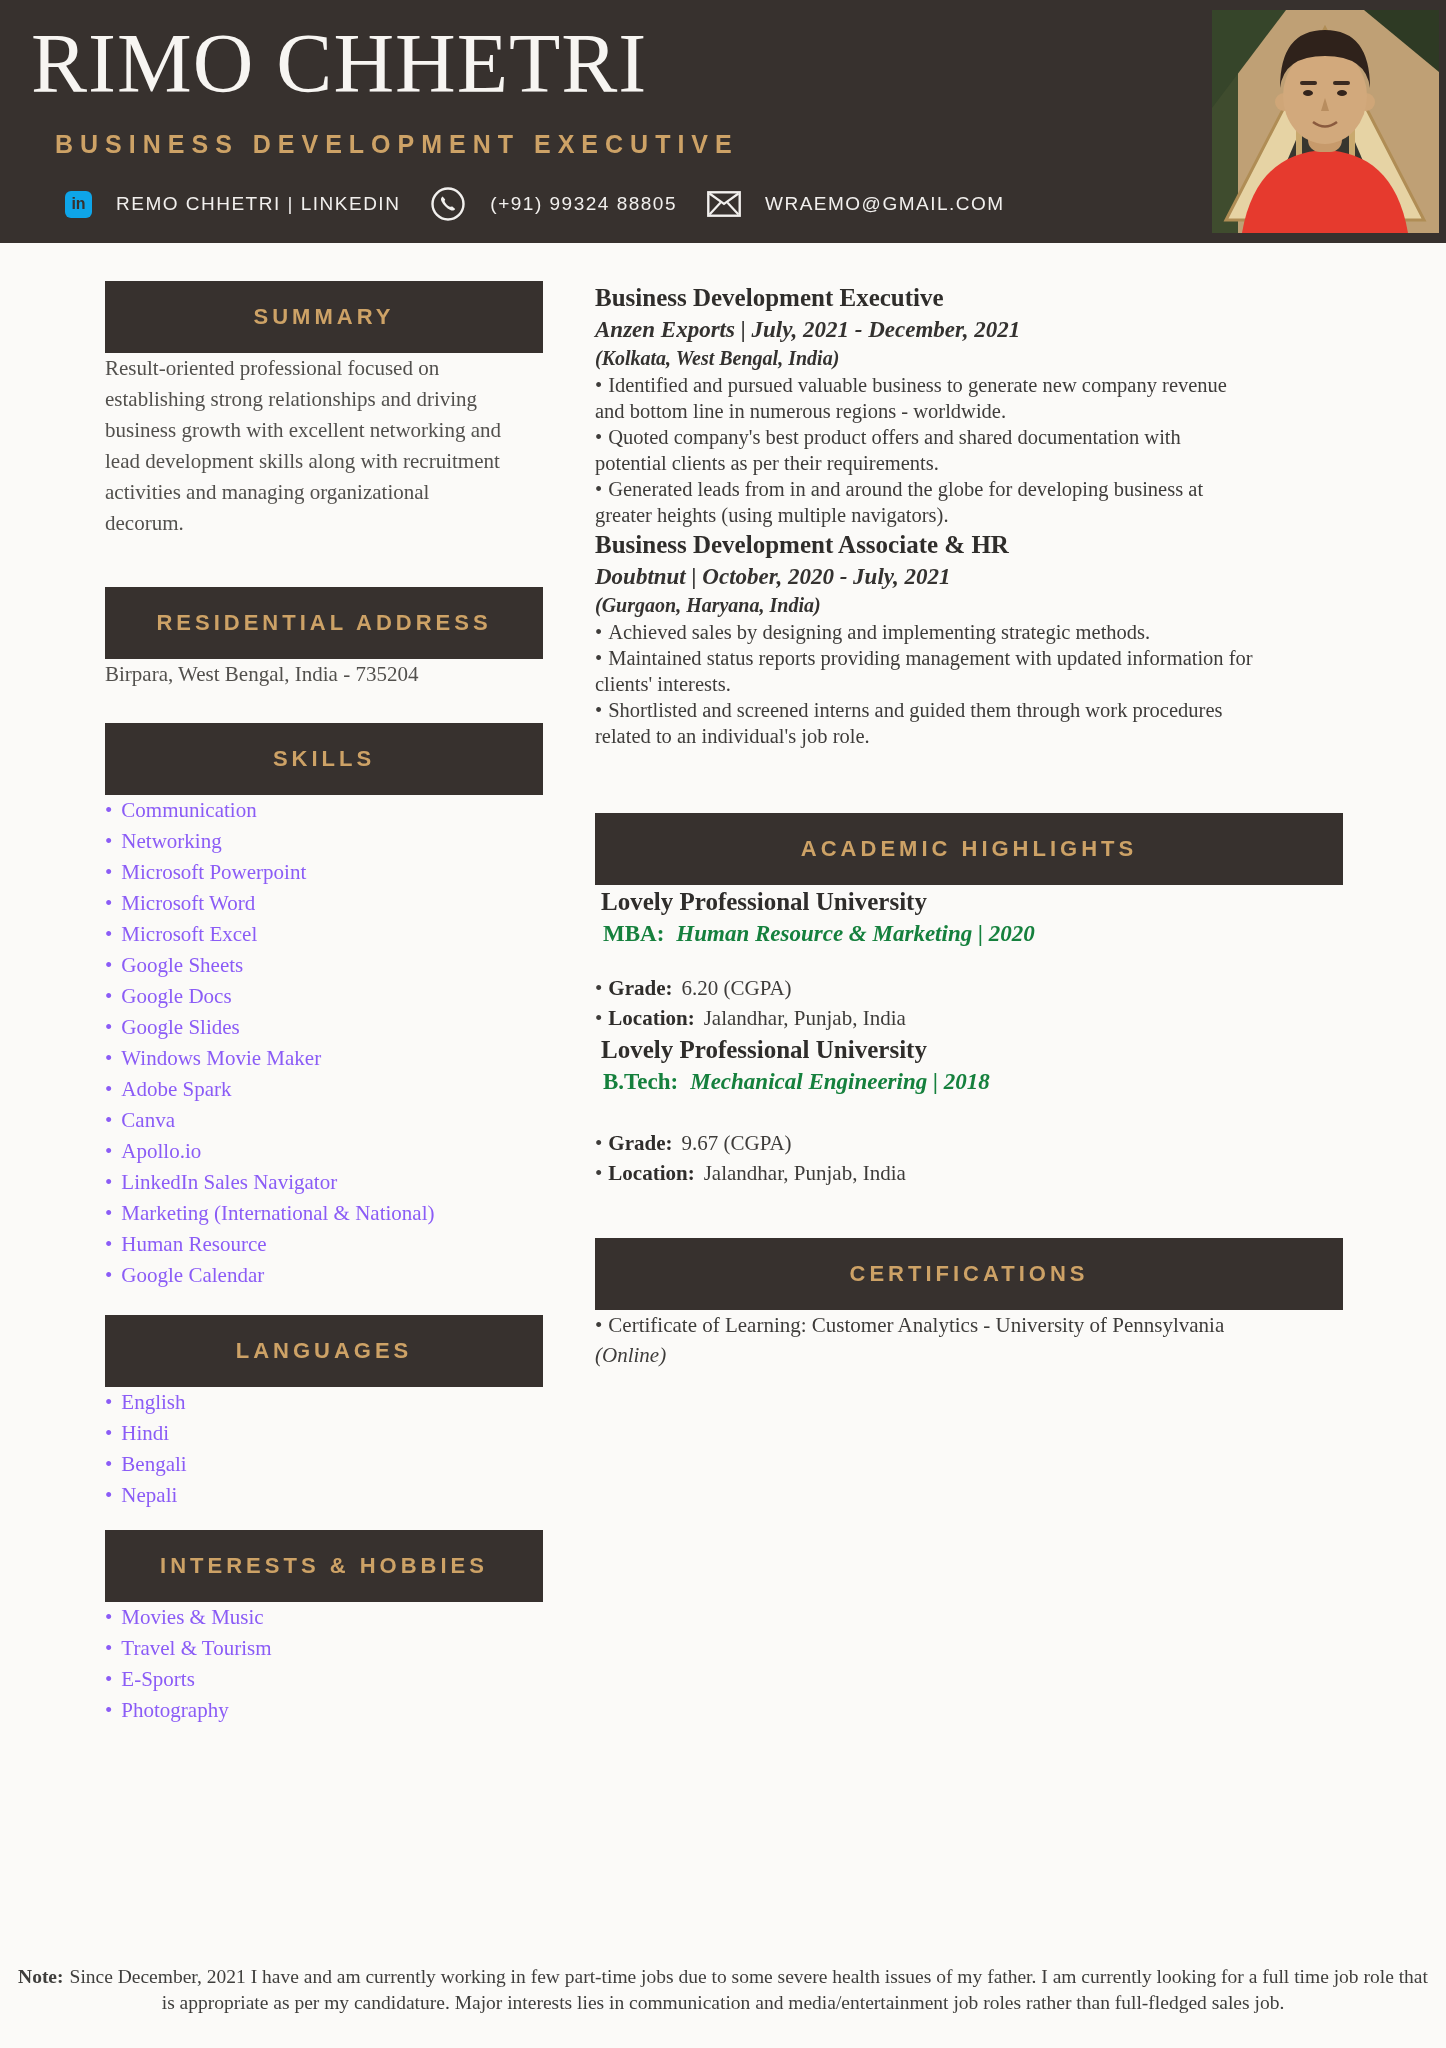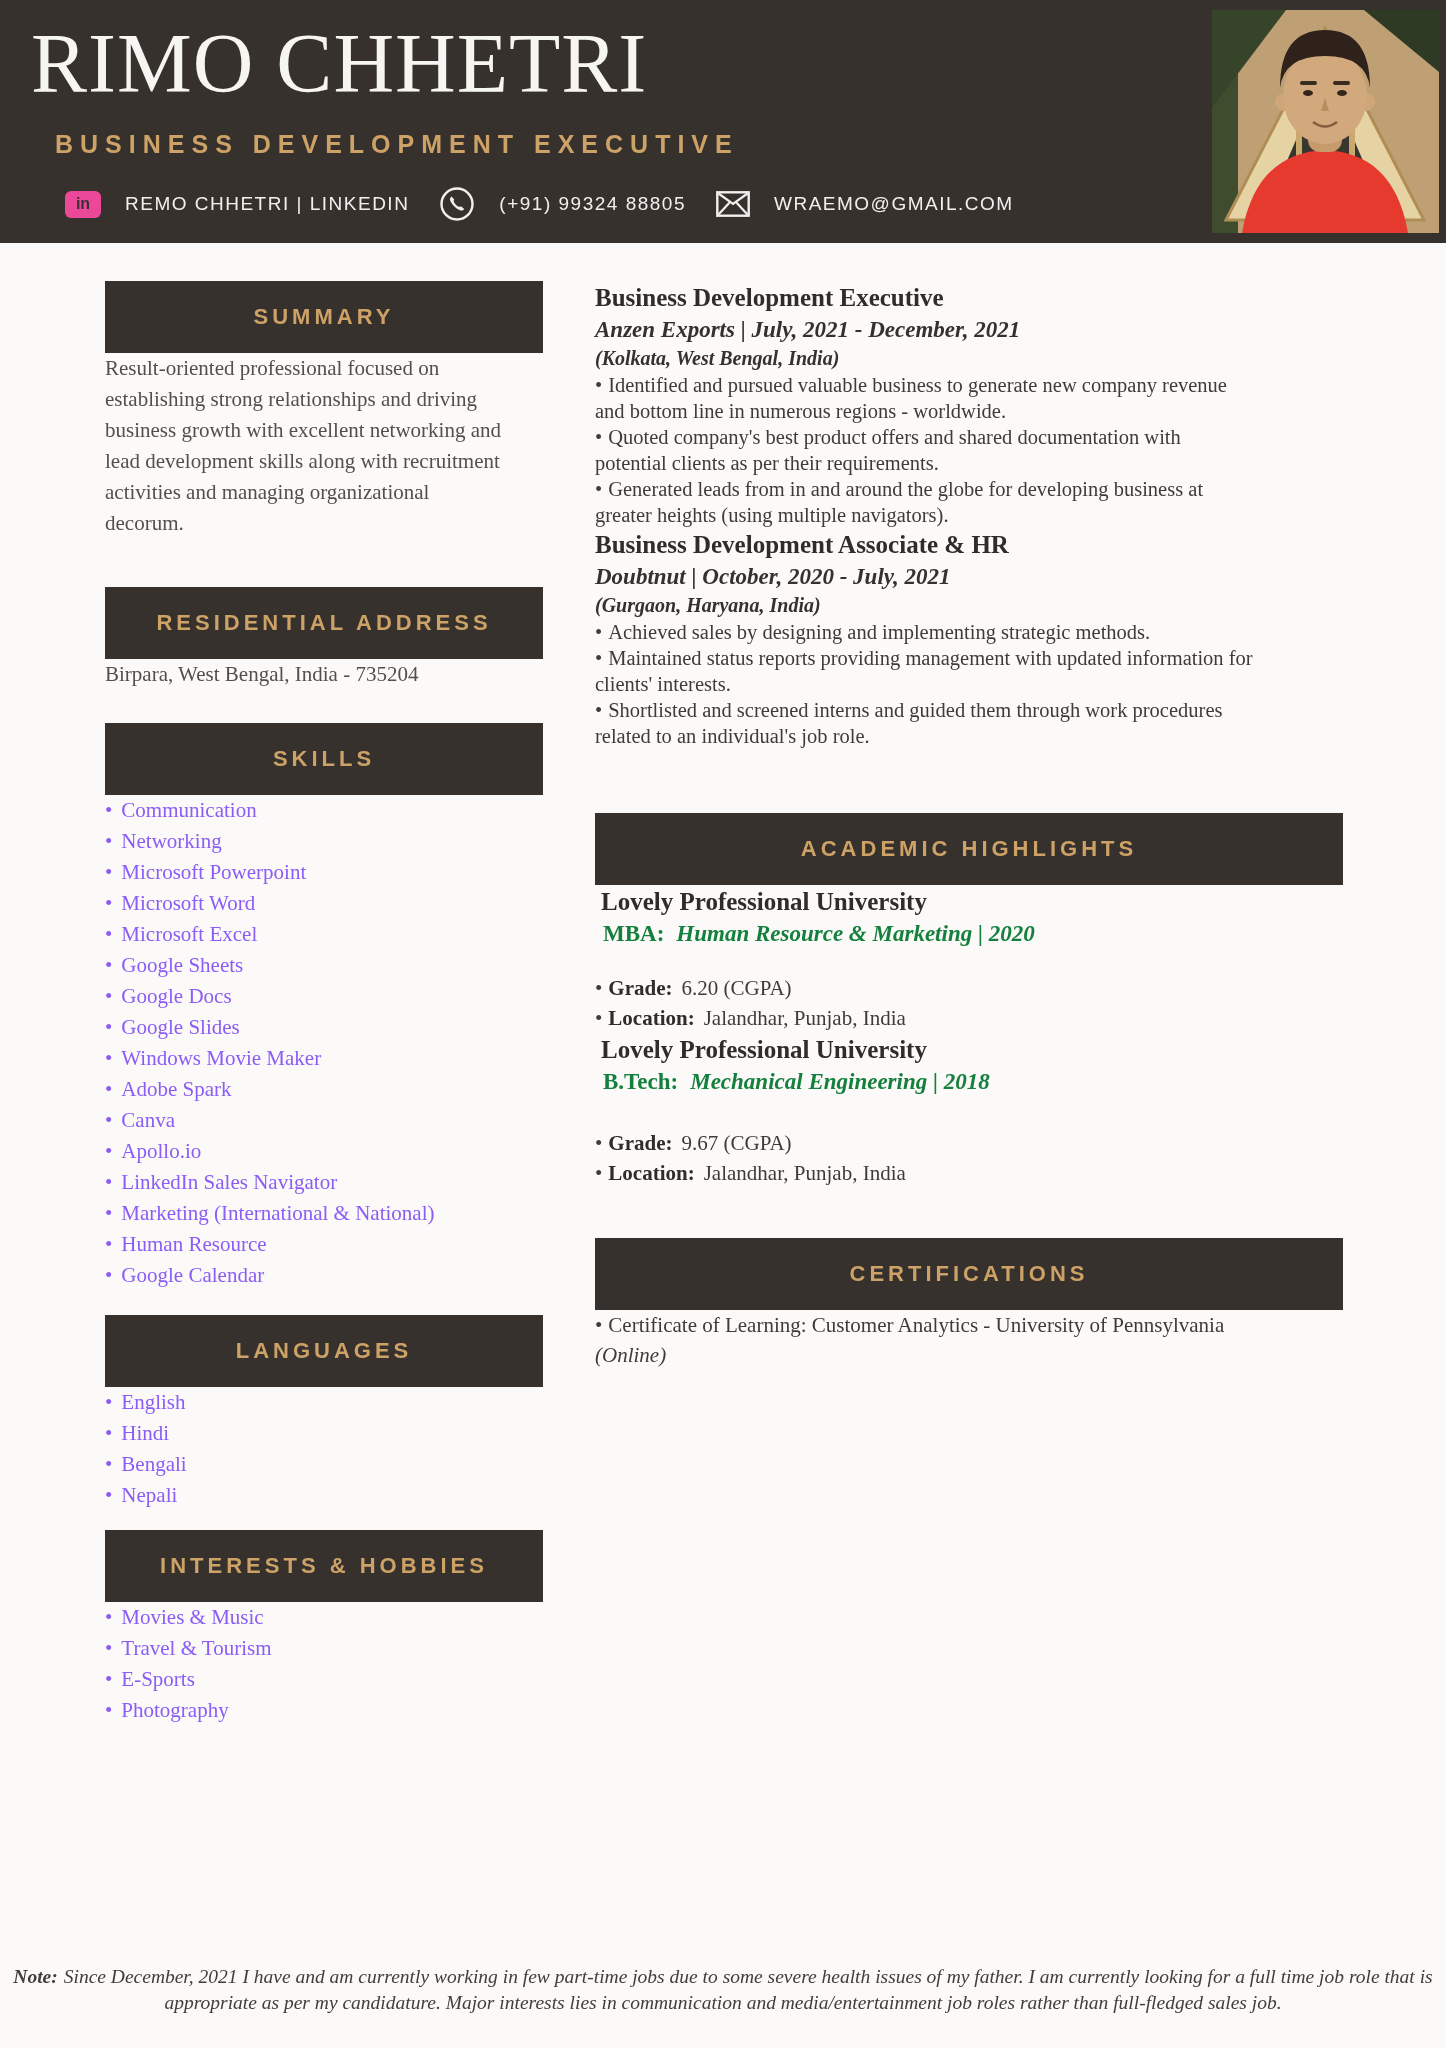--- a/index.html
+++ b/index.html
@@ -19,21 +19,21 @@
     position:absolute;left:55px;top:130px;
     font-family:"Liberation Sans",sans-serif;font-weight:bold;
     font-size:25px;letter-spacing:7px;color:#cda266;white-space:nowrap;
   }
   .contact{
     position:absolute;left:65px;top:186px;display:flex;align-items:center;
     font-family:"Liberation Sans",sans-serif;color:#f2f0ee;
     font-size:19px;letter-spacing:1.5px;white-space:nowrap;
   }
   .contact .li-badge{
-    width:36px;height:27px;background:#ec4899;border-radius:6px;
+    width:27px;height:27px;background:#0ea5e9;border-radius:6px;
     display:flex;align-items:center;justify-content:center;
     color:#37312e;font-weight:bold;font-size:16px;letter-spacing:0;
     font-family:"Liberation Sans",sans-serif;
   }
   .contact .gap-s{margin-left:24px;}
   .contact .gap-m{margin-left:30px;}
   .contact .icon{display:flex;align-items:center;}
   .photo{
     position:absolute;left:1212px;top:10px;width:227px;height:223px;overflow:hidden;
   }
@@ -91,21 +91,21 @@
   .s1-grades{margin-top:24px;}
   .s2-name{margin-top:31px;}
   .s2-degree{margin-top:35px;}
   .s2-grades{margin-top:31px;}
   .bar-certifications{margin-top:50px;}
   .cbullet{margin-top:32px;font-size:21px;line-height:30px;color:#3e3c3a;width:680px;}
   .cbullet .dot{margin-right:6px;}
   
   .footer-note{
     position:absolute;left:13px;top:1964px;width:1420px;text-align:center;
-    font-size:19.5px;line-height:26px;font-style:italic;color:#3f3e3c;
+    font-size:19.5px;line-height:26px;color:#3f3e3c;
   }
   .footer-note b{margin-right:6px;}
 </style>
 </head>
 <body>
 
 <div id="page">
 
   <div class="header">
     <div class="name">RIMO CHHETRI</div>

